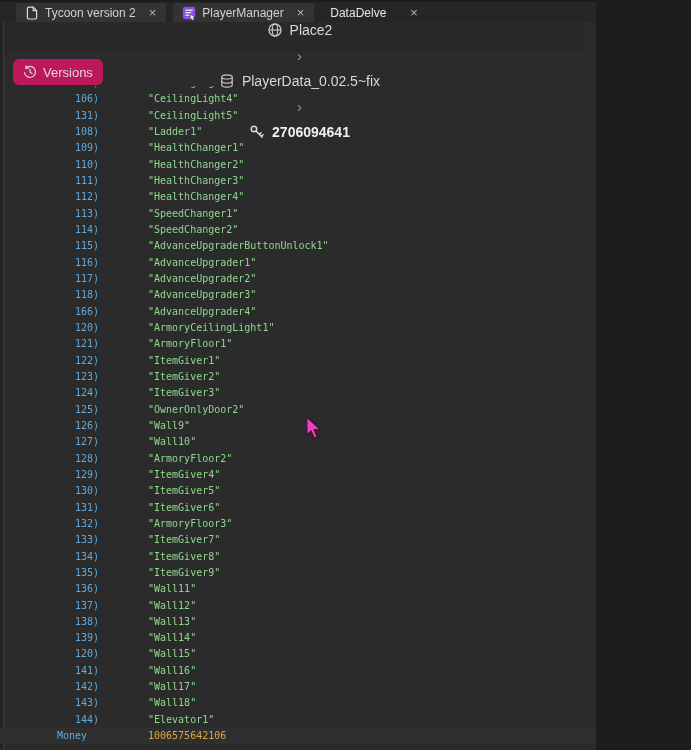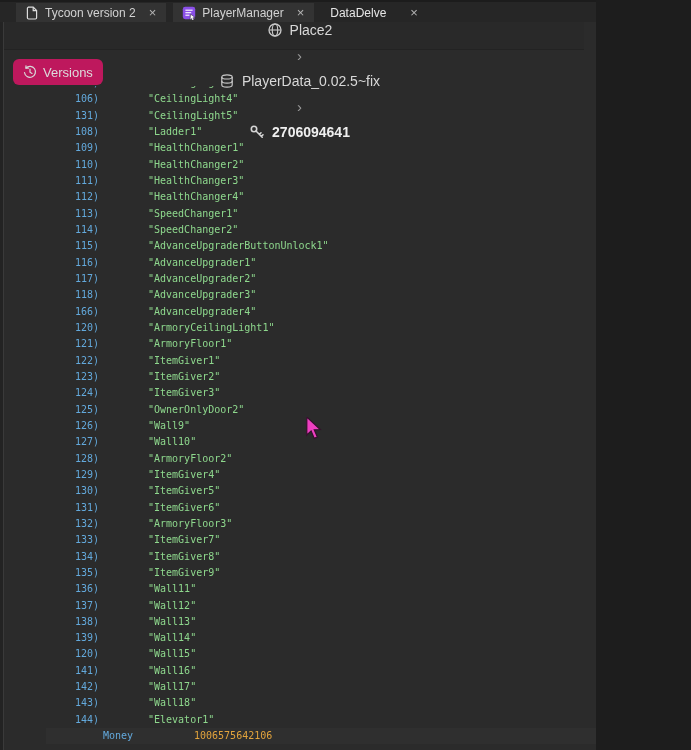--- a/index.html
+++ b/index.html
@@ -58,21 +58,21 @@
   .rows{ margin-top:-11px; }
   .drow{
     position:relative; height:16.33px;
     font-family:"DejaVu Sans Mono", monospace; font-size:10px; line-height:16.33px;
     white-space:pre;
   }
   .drow .idx{ position:absolute; left:75px; color:var(--blue,#63a9dc); }
   .drow .val{ position:absolute; left:148px; }
   .drow .str{ color:var(--green,#8ed88d); }
   .drow .num{ color:var(--orange,#e2a33c); }
-  .drow.money{ background:#2f2f2f;margin-left:46px; }
+  .drow.money{ background:#2f2f2f; }
   .drow .mkey{ position:absolute; left:57px; color:var(--blue,#63a9dc); }
   
   .cursor{ position:absolute; width:20px; height:24px; pointer-events:none; }
 </style>
 </head>
 <body>
 
 <div class="app" style="--bg: #2b2b2b; --tab: #333333; --blue: #63a9dc; --green: #8ed88d; --orange: #e2a33c;">
 
   <div class="tabbar">

